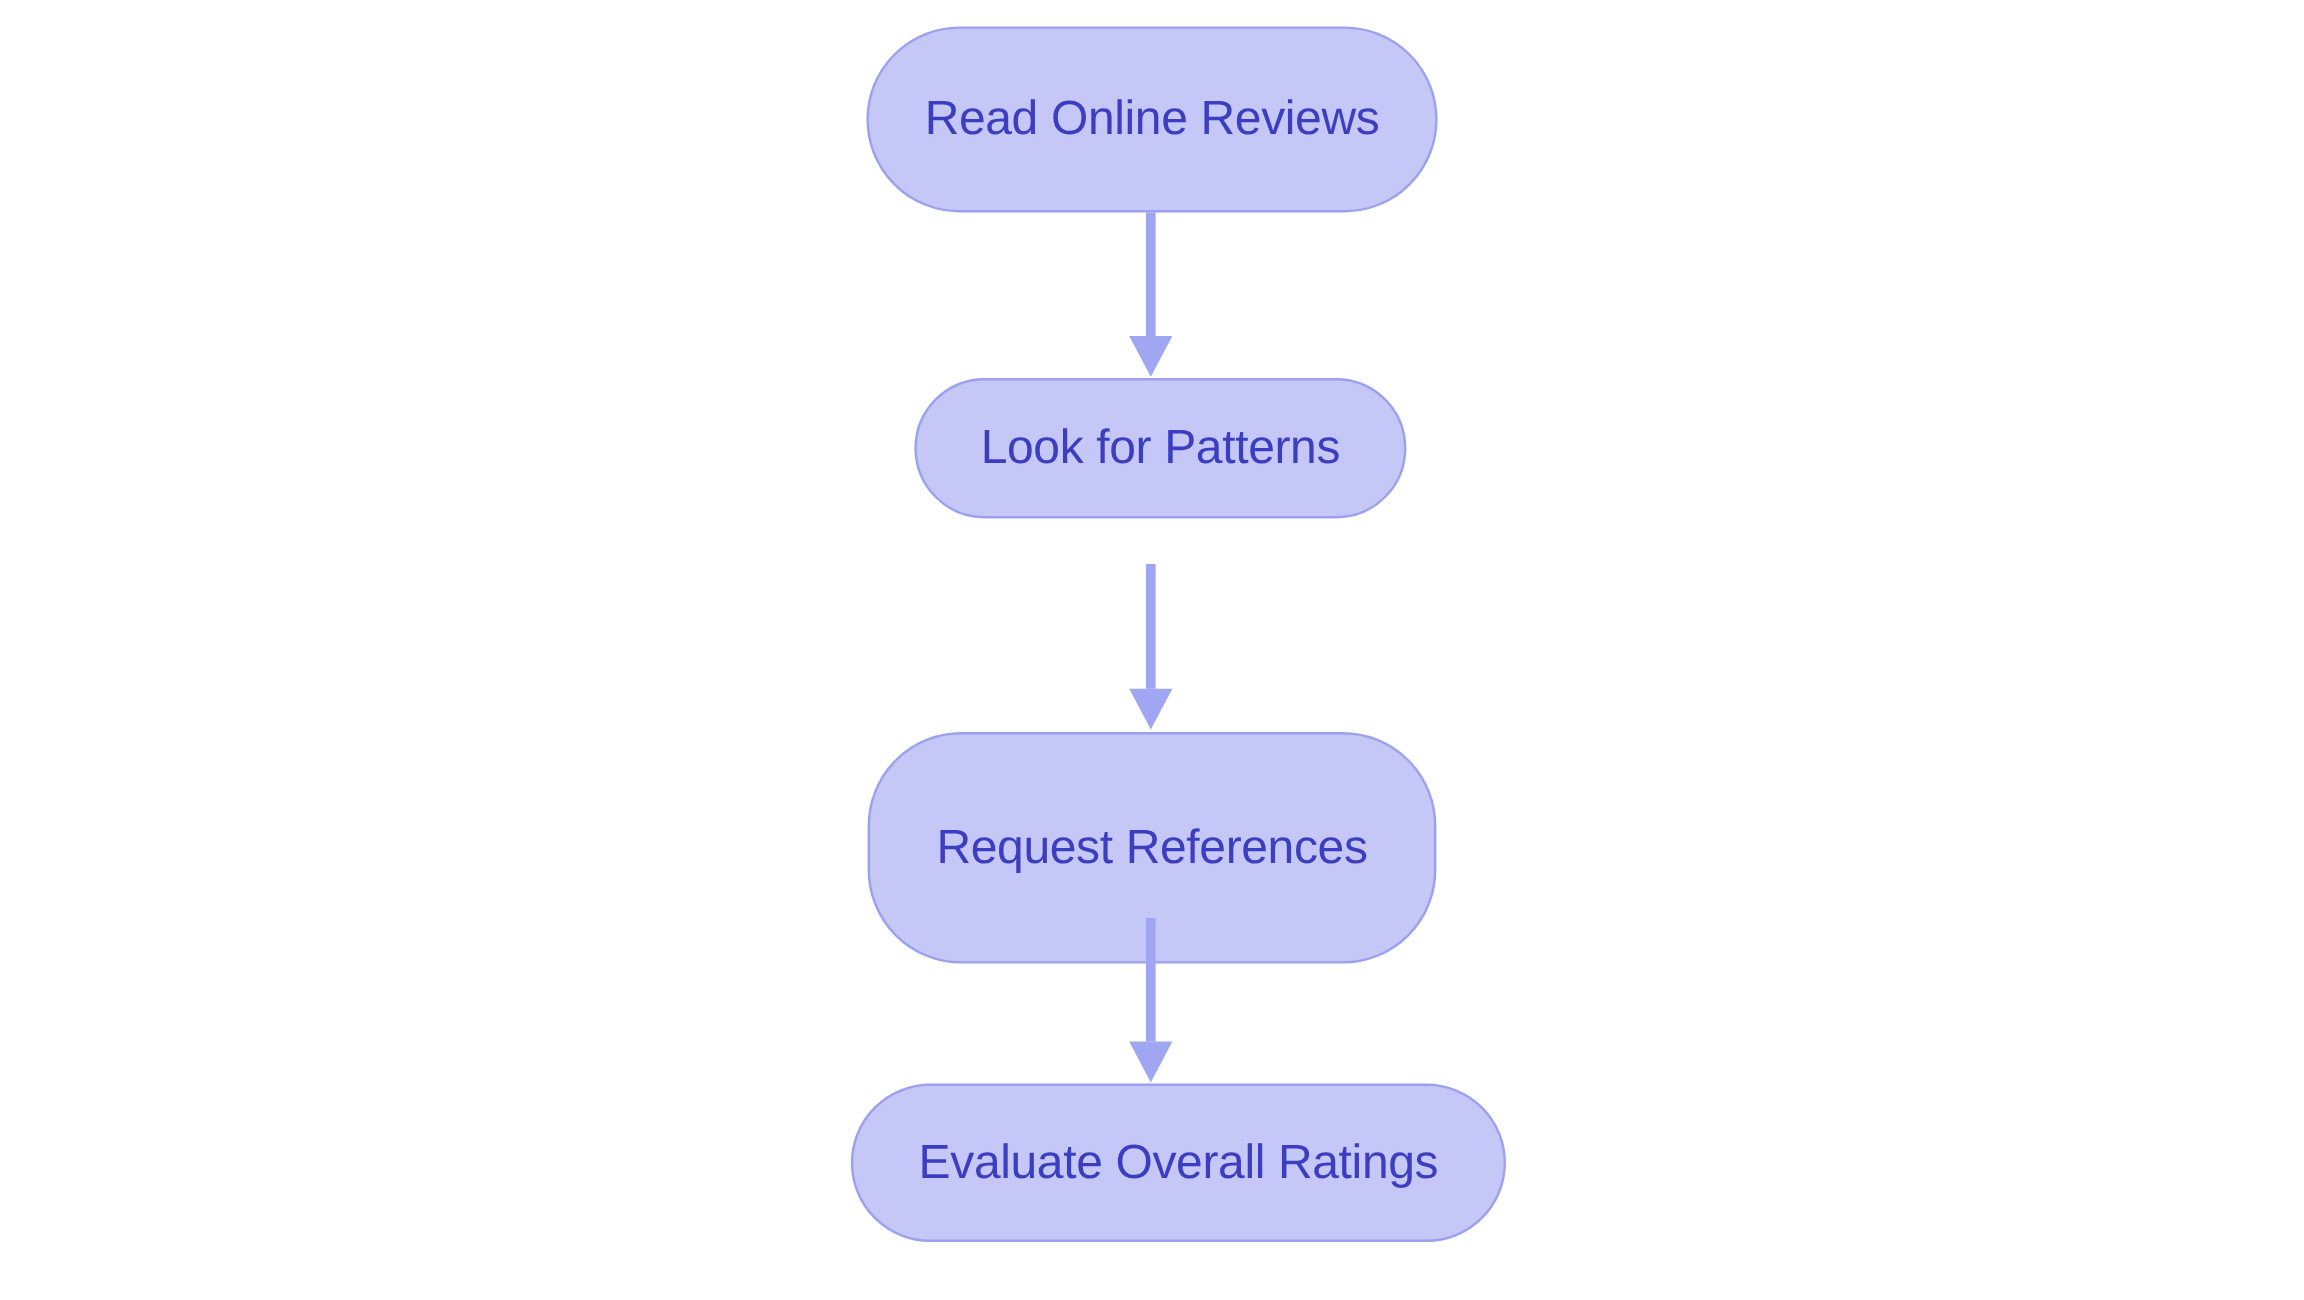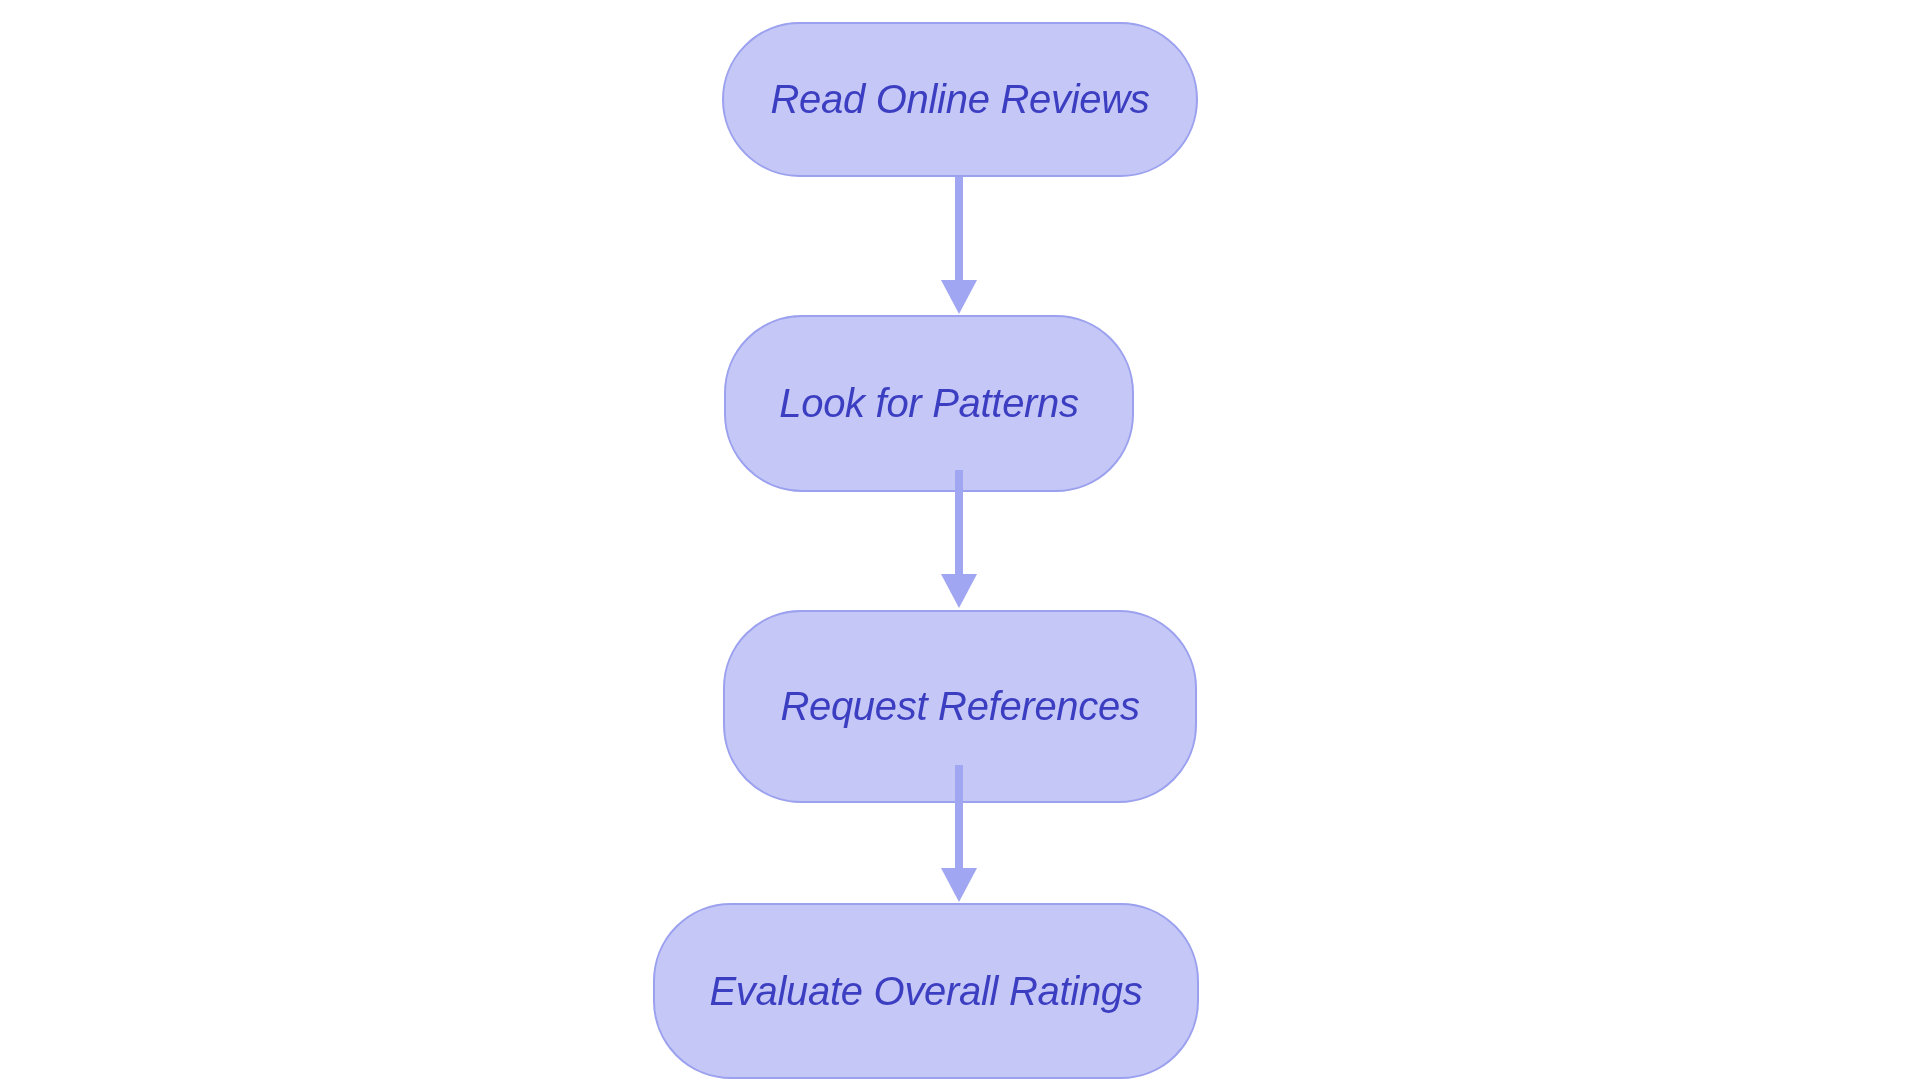--- a/index.html
+++ b/index.html
@@ -2,21 +2,21 @@
 <html style="--node-fill: #c5c7f7; --node-border: #9ba1ee; --node-text: #3c3ec1; --arrow: #a0a6f2; --background: #ffffff;"><head>
 <meta charset="utf-8">
 <style>
   :root {
     --node-fill: #c5c7f7;
     --node-border: #9ba1ee;
     --node-text: #3c3ec1;
     --arrow: #a0a6f2;
     --background: #ffffff;
   }
-  * { margin: 0; padding: 0; box-sizing: border-box; font-style: italic; }
+  * { margin: 0; padding: 0; box-sizing: border-box; }
   html, body {
     width: 1920px; height: 1083px;
     background: var(--background);
     font-family: "Liberation Sans", sans-serif;
     overflow: hidden;
   }
   .stage {
     position: relative;
     width: 1920px; height: 1083px;
     background: var(--background);
@@ -31,23 +31,23 @@
     justify-content: center;
   }
   .node .label {
     color: var(--node-text);
     font-size: 40px;
     font-weight: 400;
     letter-spacing: -0.3px;
     white-space: nowrap;
   }
   .node-1 { left: 722px; top: 22px;  width: 476px; height: 155px; }
-  .node-2 { left: 724px; top: 315px; width: 410px; height: 177px; }
+  .node-2 { left: 762px; top: 315px; width: 410px; height: 117px; }
   .node-3 { left: 723px; top: 610px; width: 474px; height: 193px; }
-  .node-4 { left: 653px; top: 903px; width: 546px; height: 176px; }
+  .node-4 { left: 709px; top: 903px; width: 546px; height: 132px; }
 
   .connector {
     position: absolute;
     left: 941px;
     width: 36px;
     display: flex;
     flex-direction: column;
     align-items: center;
   }
   .connector .shaft {

